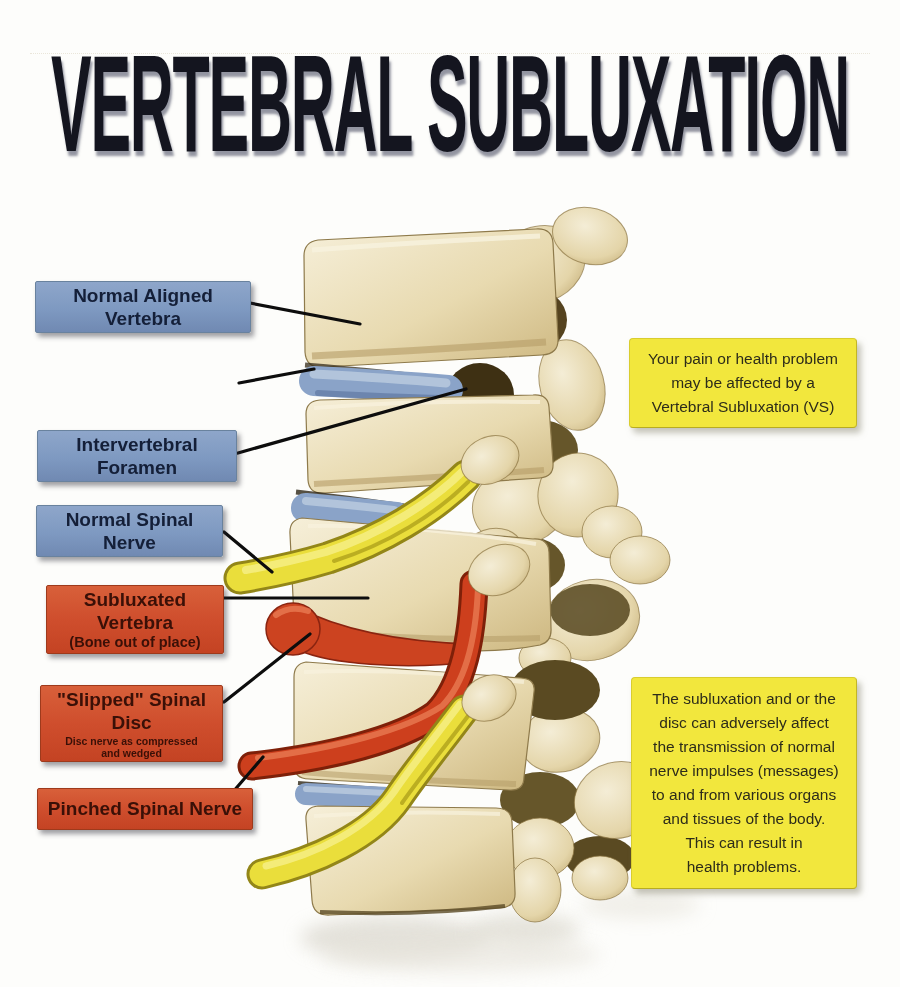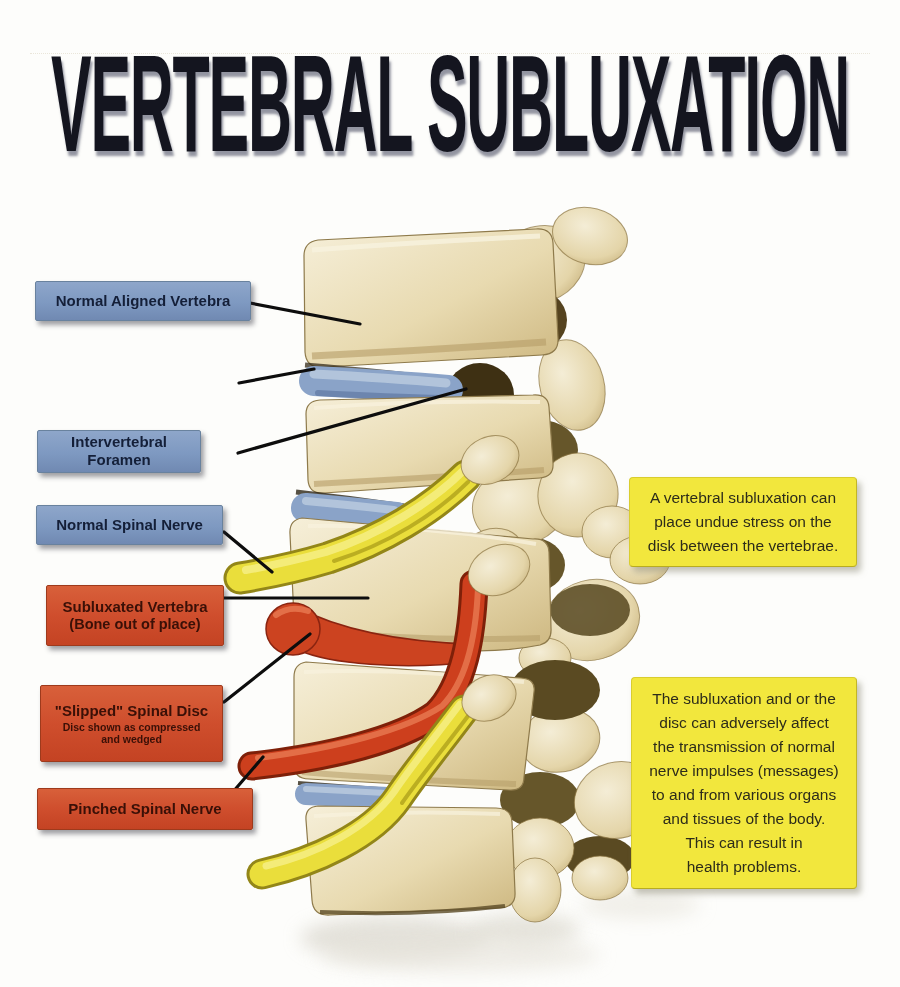--- a/index.html
+++ b/index.html
@@ -21,21 +21,21 @@
     letter-spacing:-2px;white-space:nowrap;color:#14151f;
     transform:scale(0.585,1.32);transform-origin:50% 50%;
     text-shadow:3px 4px 3px rgba(128,130,144,.85);
   }
   
   .plate{
     position:absolute;box-sizing:border-box;
     display:flex;flex-direction:column;justify-content:center;align-items:center;
     text-align:center;padding:2px 4px;border-radius:2px;
   }
-  .plate .main{font-size:15px;font-weight:bold;line-height:1.22;}
+  .plate .main{font-size:19px;font-weight:bold;line-height:1.22;}
   .plate .sub{font-weight:bold;white-space:pre-line;line-height:1.15;}
   .plate.blue{
     background:linear-gradient(180deg,#8ea6ca 0%,#7e99c1 55%,#7089b2 100%);
     border:1px solid #69829e;color:#141f38;
     box-shadow:3px 4px 5px rgba(45,45,55,.45);
   }
   .plate.red{
     background:linear-gradient(180deg,#d8603a 0%,#cf4e2d 50%,#c44323 100%);
     border:1px solid #9e3a1c;color:#3a1007;
     box-shadow:3px 4px 5px rgba(45,45,55,.45);
@@ -215,49 +215,49 @@
       <line x1="224" y1="702" x2="310" y2="634"></line>
       <line x1="226" y1="800" x2="263" y2="757"></line>
     </g>
   </svg>
 
   <div class="plate blue" style="left:35px;top:281px;width:216px;min-height:40px;">
     <span class="main">Normal Aligned Vertebra</span>
   </div>
 
 
-  <div class="plate blue" style="left:37px;top:430px;width:164px;min-height:40px;">
+  <div class="plate blue" style="left:37px;top:430px;width:200px;min-height:40px;">
     <span class="main">Intervertebral Foramen</span>
   </div>
 
   <div class="plate red" style="left:46px;top:585px;width:178px;min-height:61px;">
     <span class="main">Subluxated Vertebra</span>
     <span class="sub sub-big">(Bone out of place)</span>
   </div>
 
   <div class="plate blue" style="left:36px;top:505px;width:187px;min-height:40px;">
     <span class="main">Normal Spinal Nerve</span>
   </div>
 
   <div class="plate red" style="left:40px;top:685px;width:183px;min-height:77px;">
     <span class="main">"Slipped" Spinal Disc</span>
-    <span class="sub sub-small">Disc shown as compressed
+    <span class="sub sub-small">Disc nerve as compressed
 and wedged</span>
   </div>
 
   <div class="plate red" style="left:37px;top:788px;width:216px;min-height:42px;">
     <span class="main">Pinched Spinal Nerve</span>
   </div>
 
-
-  <div class="callout" style="left:629px;top:477px;width:228px;min-height:89px;">
-    <span class="txt">A vertebral subluxation can
-place undue stress on the
-disk between the vertebrae.</span>
-  </div>
+  <div class="callout" style="left:629px;top:338px;width:228px;min-height:88px;">
+    <span class="txt">Your pain or health problem
+may be affected by a
+Vertebral Subluxation (VS)</span>
+  </div>
+
 
   <div class="callout" style="left:631px;top:677px;width:226px;min-height:212px;">
     <span class="txt">The subluxation and or the
 disc can adversely affect
 the transmission of normal
 nerve impulses (messages)
 to and from various organs
 and tissues of the body.
 This can result in
 health problems.</span>

